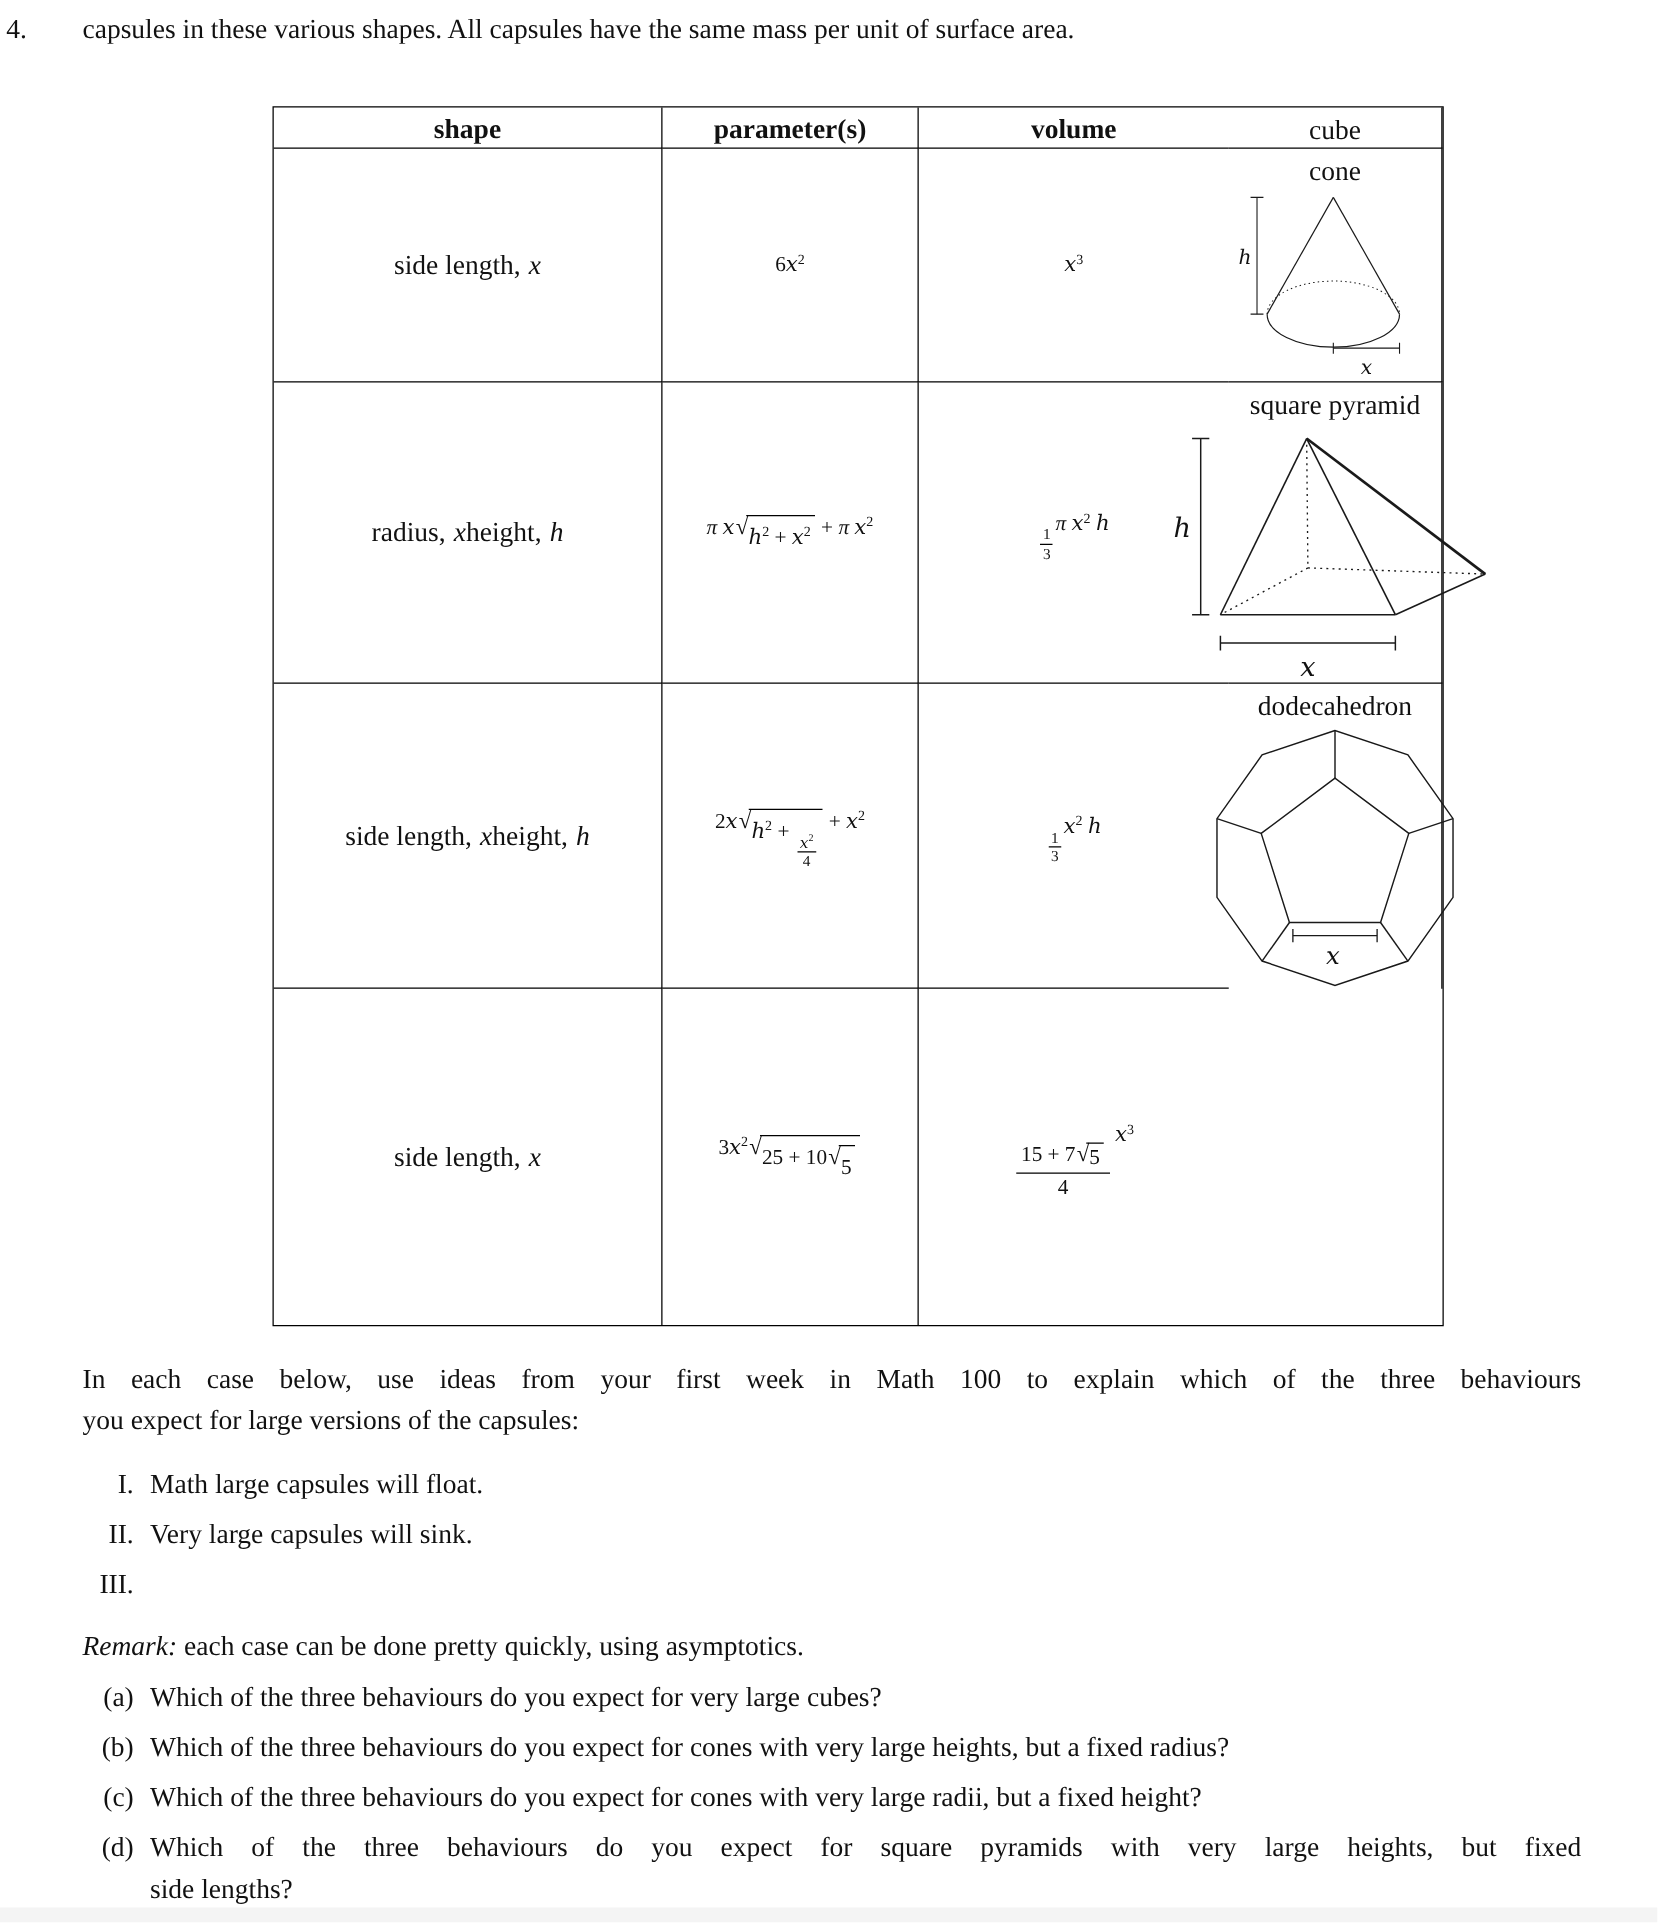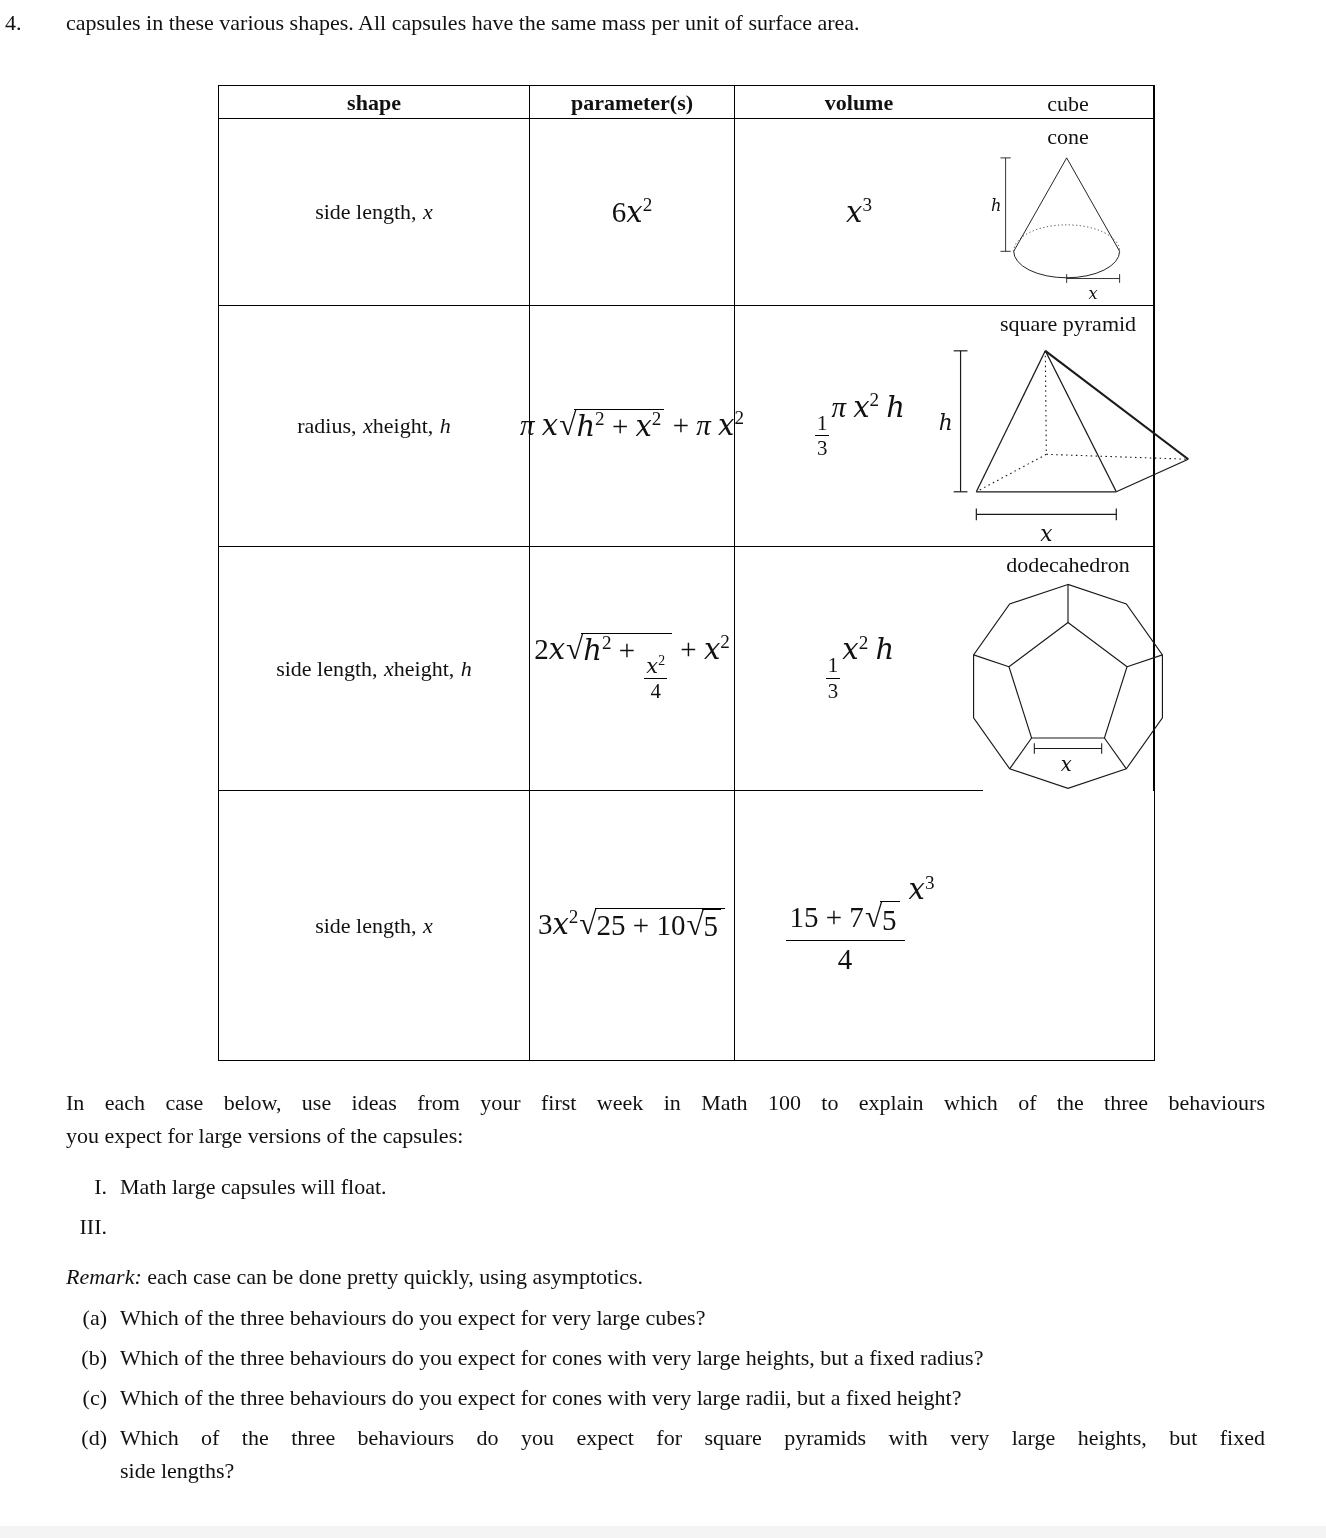--- a/index.html
+++ b/index.html
@@ -23,21 +23,21 @@
     margin-left:20px;
   }
   .c{border-right:1.5px solid #000;border-bottom:1.5px solid #000;
      display:flex;align-items:center;justify-content:center;box-sizing:border-box;}
   .lastcol{border-right:none;}
   .lastrow{border-bottom:none;}
   .hcell{font-weight:bold;}
   .shapecell{flex-direction:column;justify-content:flex-start;padding-top:3px;}
   .caption{line-height:30px;}
   .paramcell div{text-align:center;line-height:40px;}
-  .math{font-size:29px;white-space:nowrap;}
+  .math{font-size:17px;white-space:nowrap;}
   .math i{font-family:"DejaVu Serif",serif;}
   sup{font-size:0.66em;line-height:0;position:relative;top:-0.55em;vertical-align:baseline;}
   .frac{display:inline-flex;flex-direction:column;text-align:center;
         font-size:0.72em;line-height:1.18;vertical-align:-0.62em;margin:0 2px;}
   .frac .fn{border-bottom:1.3px solid #000;padding:0 2px;}
   .frac .fd{padding:0 2px;}
   .frac.dfrac{font-size:1em;line-height:1.25;vertical-align:-0.95em;margin-right:4px;}
   .frac.dfrac .fn{border-bottom:1.5px solid #000;padding:0 4px 2px 4px;}
   .sqrt{display:inline-flex;align-items:flex-start;margin:0 1px;}
   .sqrt .rt{font-size:1.08em;line-height:1.05;margin-right:-2px;}
@@ -217,20 +217,24 @@
     <div class="jline">In each case below, use ideas from your first week in Math 100 to explain which of the three behaviours</div>
     <div>you expect for large versions of the capsules:</div>
   </div>
 
   <div id="behaviours">
     <div class="bitem">
       <span class="blbl">I.</span>
       <span>Math large capsules will float.</span>
     </div>
     <div class="bitem">
+      <span class="blbl">II.</span>
+      <span>Very large capsules will sink.</span>
+    </div>
+    <div class="bitem">
       <span class="blbl">III.</span>
     </div>
   </div>
 
   <div id="remark">
     <i>Remark:</i>
     <span>each case can be done pretty quickly, using asymptotics.</span>
   </div>
 
   <div id="questions">

